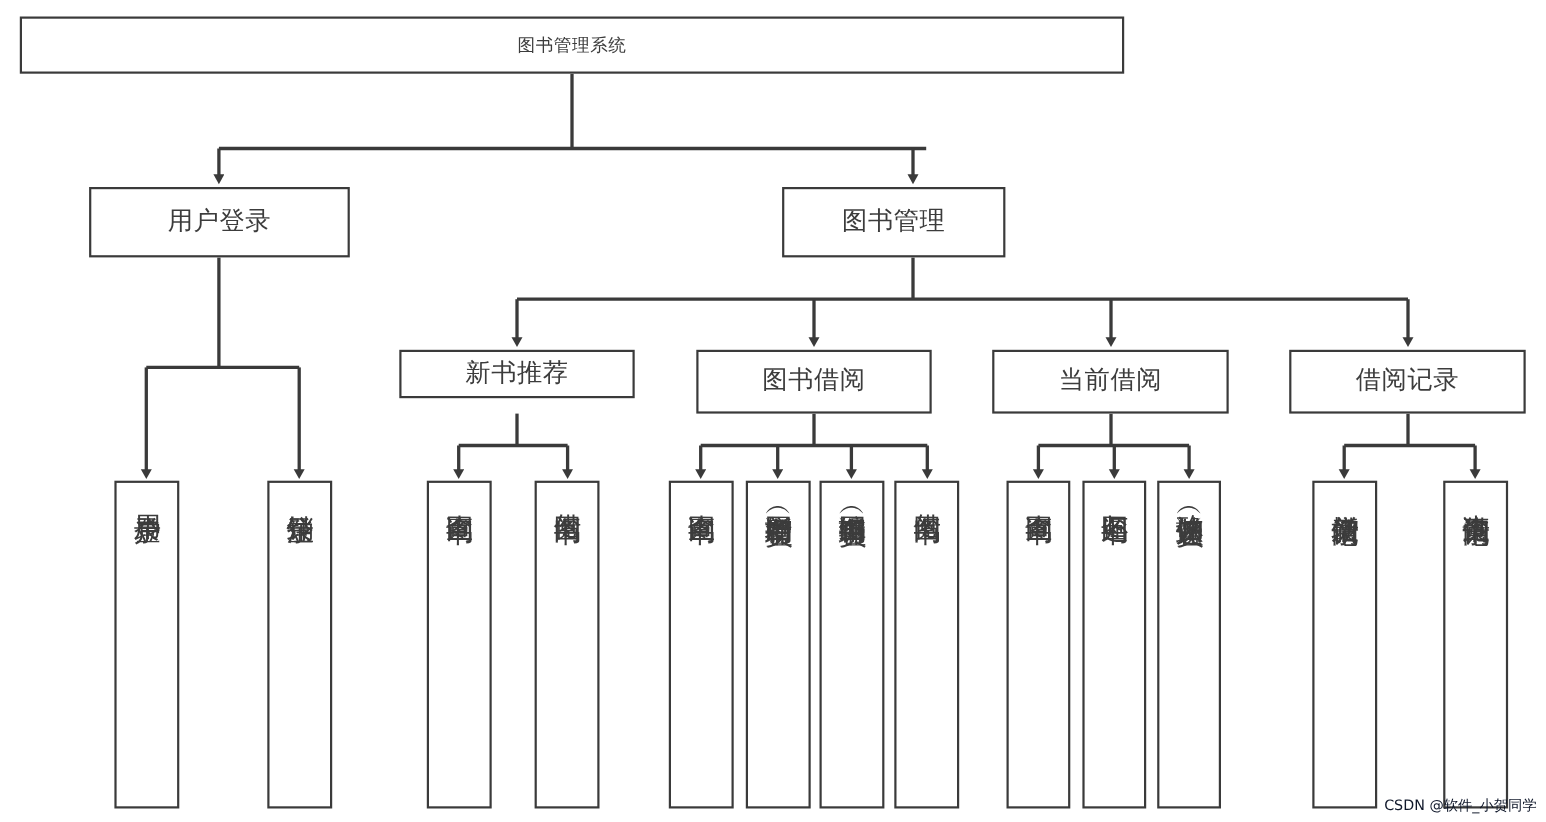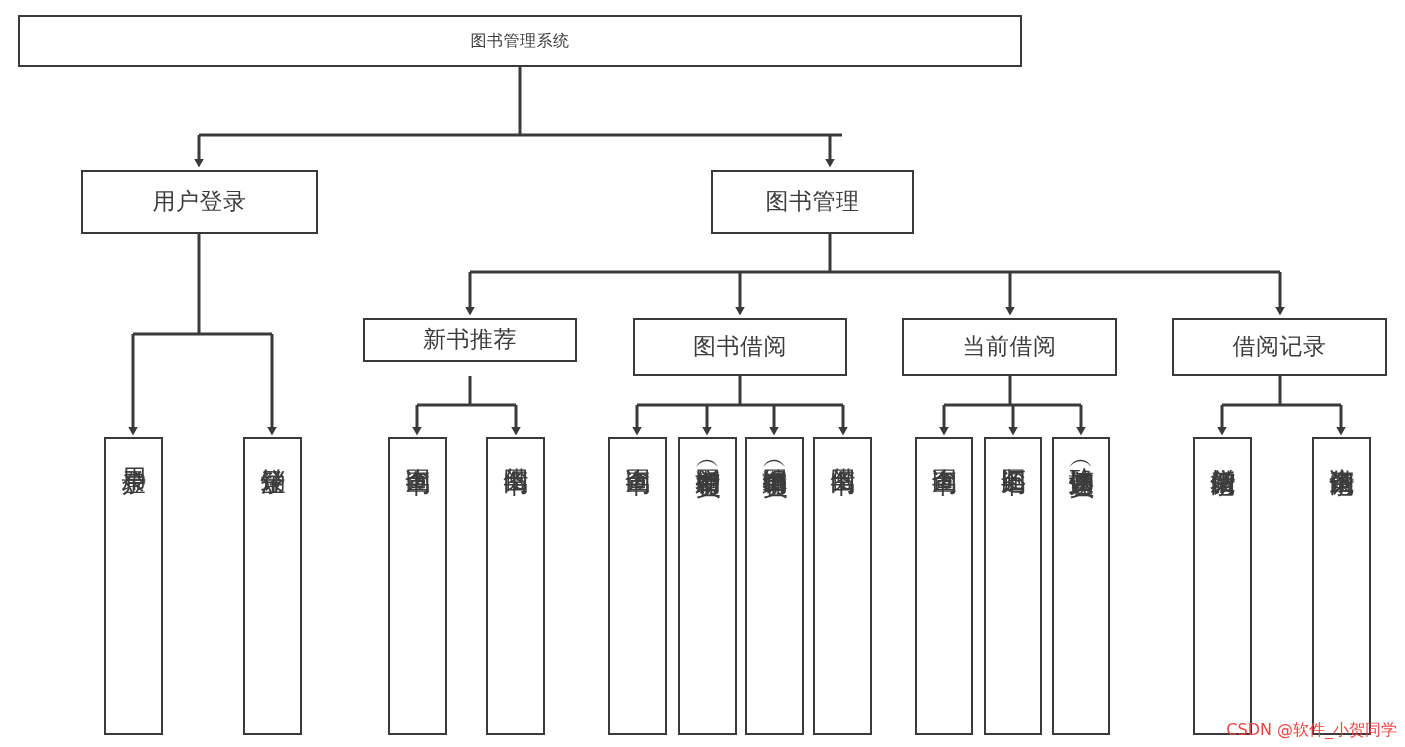--- a/index.html
+++ b/index.html
@@ -57,22 +57,22 @@
     writing-mode: vertical-rl;
     text-orientation: upright;
     font-size: 25px;
     line-height: 1.04;
     letter-spacing: 1px;
   }
   #watermark {
     position: absolute;
     right: 8px;
     bottom: 6px;
-    font-size: 16px;
-    color: #ef4444;
+    font-size: 13px;
+    color: #0f172a;
     z-index: 5;
     white-space: nowrap;
     font-family: "DejaVu Sans", "Liberation Sans", sans-serif;
     text-align: center;
   }
 </style>
 </head>
 <body>
 
 <div id="diagram-root">

